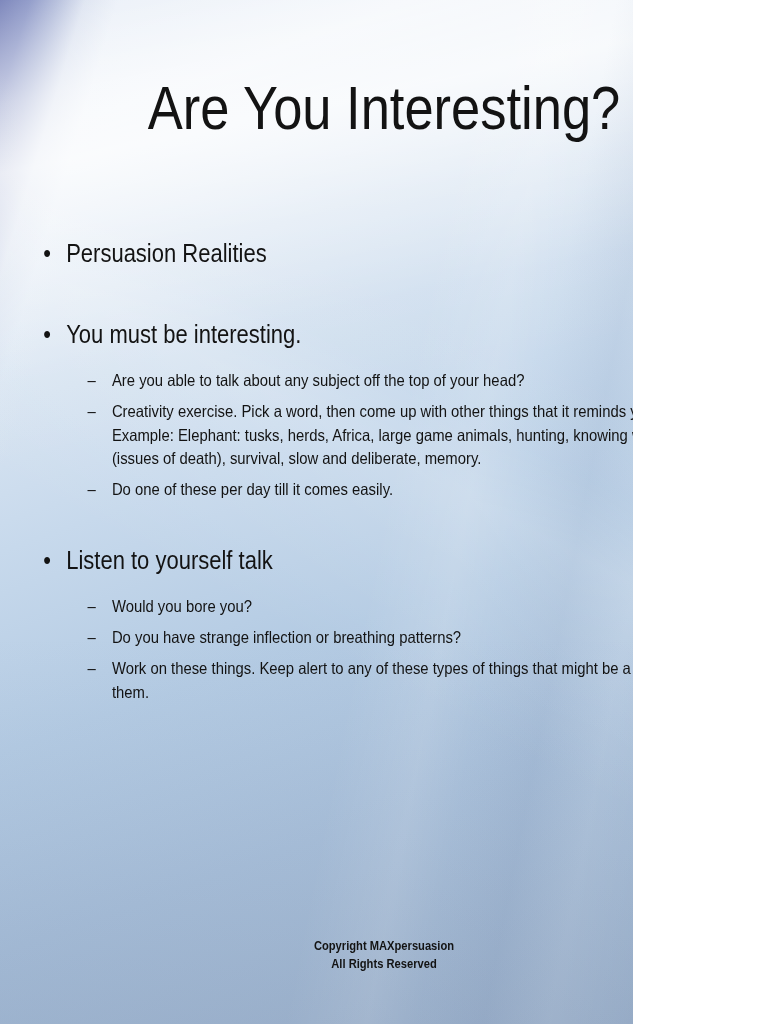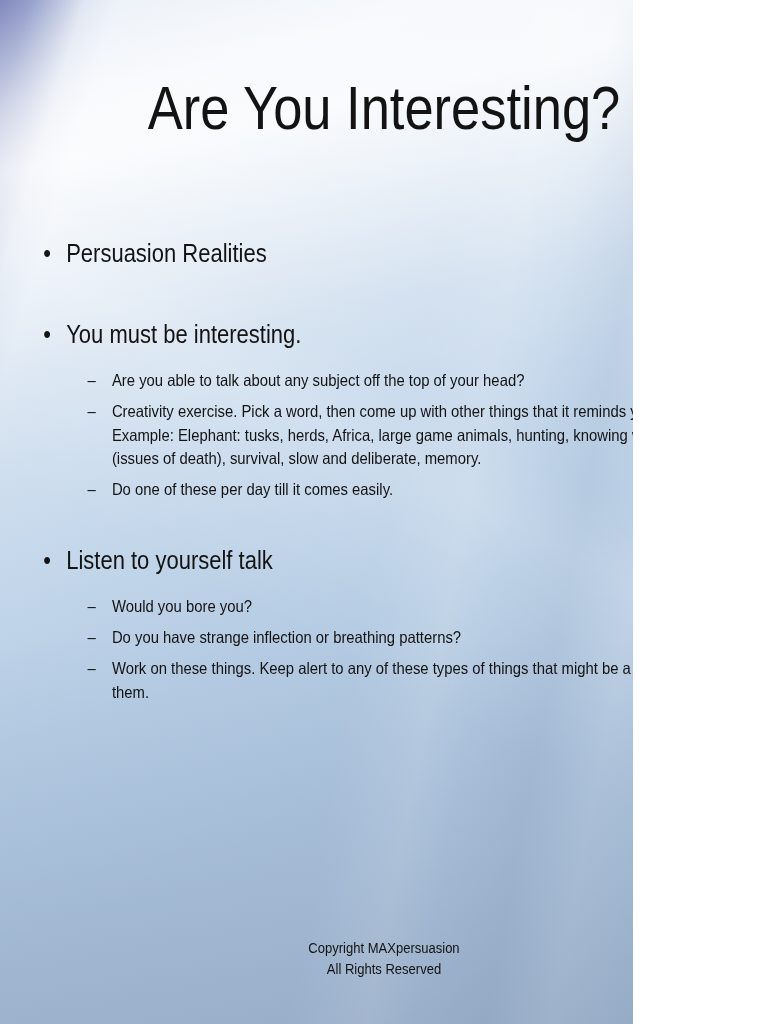--- a/index.html
+++ b/index.html
@@ -166,23 +166,24 @@
   .gap-lg { height: 44px; }
   .gap-md { height: 36px; }
   .gap-sm { height: 14px; }
 
   .footer {
     position: absolute;
     left: 0;
     top: 938px;
     width: 768px;
     text-align: center;
-    font-size: 14px;
+    font-size: 12px;
     line-height: 1.48;
     color: #131313;
+    font-weight: bold;
   }
   .footer .fline {
     display: block;
     transform: scaleX(0.93);
   }
   .page-num {
     position: absolute;
     left: 708px;
     top: 938px;
     width: 30px;

